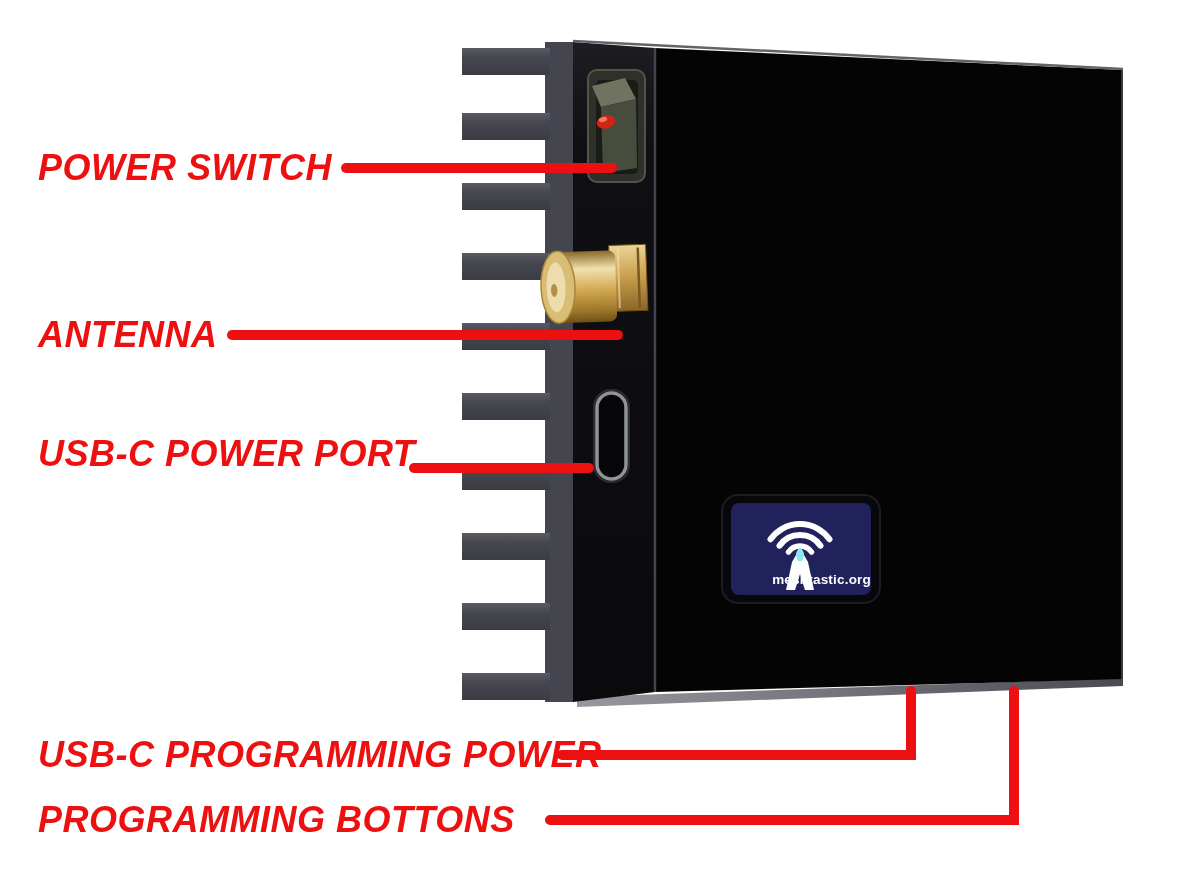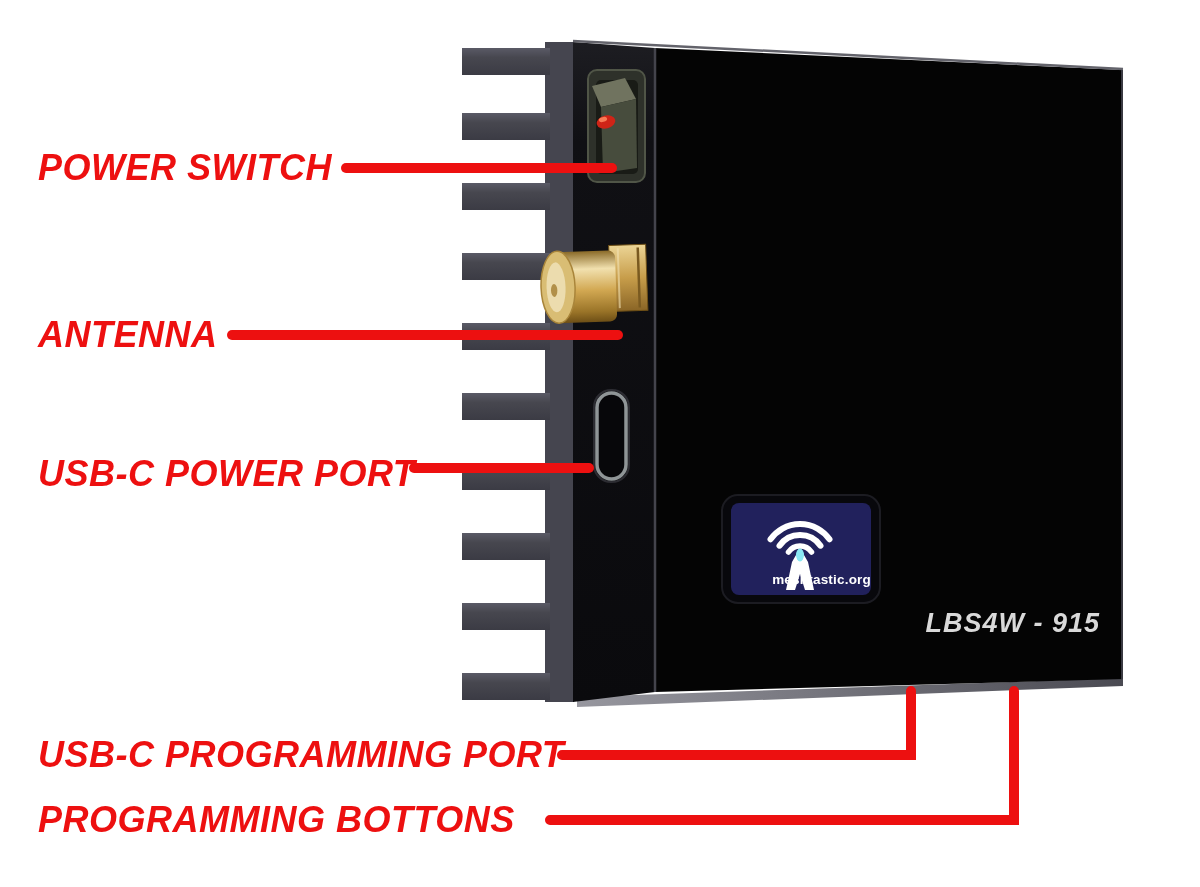--- a/index.html
+++ b/index.html
@@ -133,20 +133,19 @@
 
     <path class="leader" d="M346,168 H612"></path>
     <path class="leader" d="M232,335 H618"></path>
     <path class="leader" d="M414,468 H589"></path>
     <path class="leader" d="M562,755 H911 V691"></path>
     <path class="leader" d="M550,820 H1014 V691"></path>
   </svg>
 
   <div class="callout" style="left:38px;top:146px;">POWER SWITCH</div>
   <div class="callout" style="left:38px;top:313px;">ANTENNA</div>
-  <div class="callout" style="left:38px;top:452px;text-align:center;">USB-C POWER PORT</div>
-  <div class="callout" style="left:38px;top:733px;">USB-C PROGRAMMING PORT</div>
+  <div class="callout" style="left:38px;top:432px;text-align:center;">USB-C POWER PORT</div>
+  <div class="callout" style="left:38px;top:733px;">USB-C PROGRAMMING POWER</div>
   <div class="callout" style="left:38px;top:798px;font-style:italic;">PROGRAMMING BOTTONS</div>
 
   <div class="logo-text">meshtastic.org</div>
-  <div class="model-text">LBS4W - 915</div>
 
 </div>
 
 </body></html>

